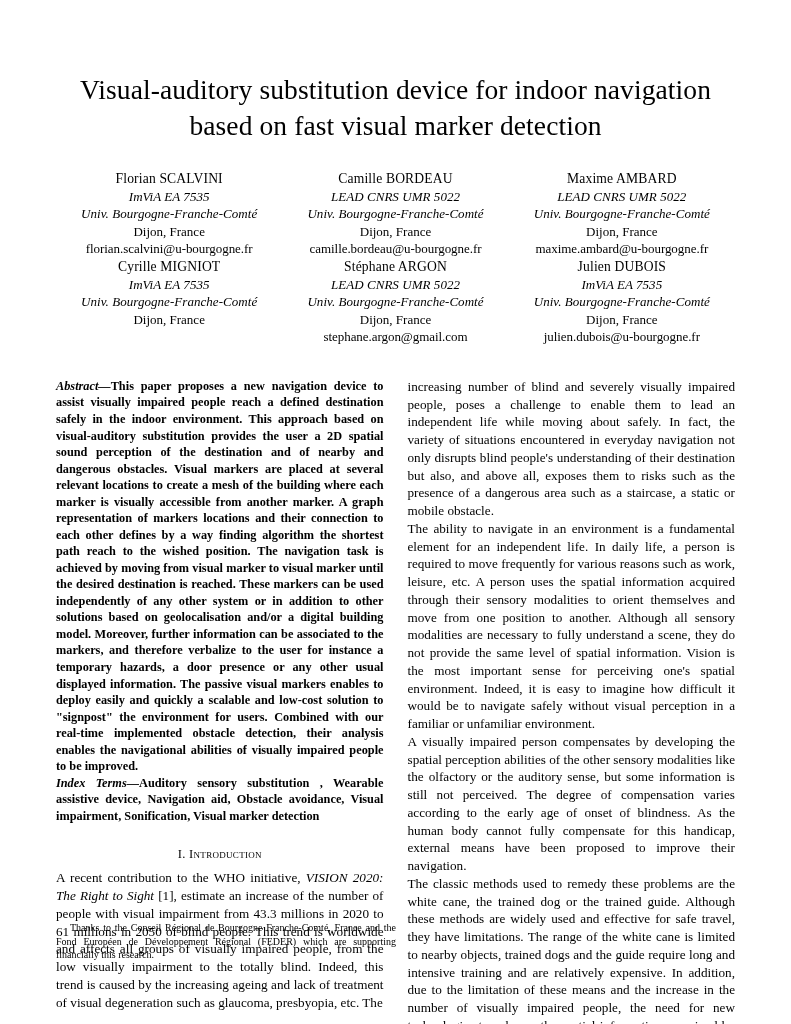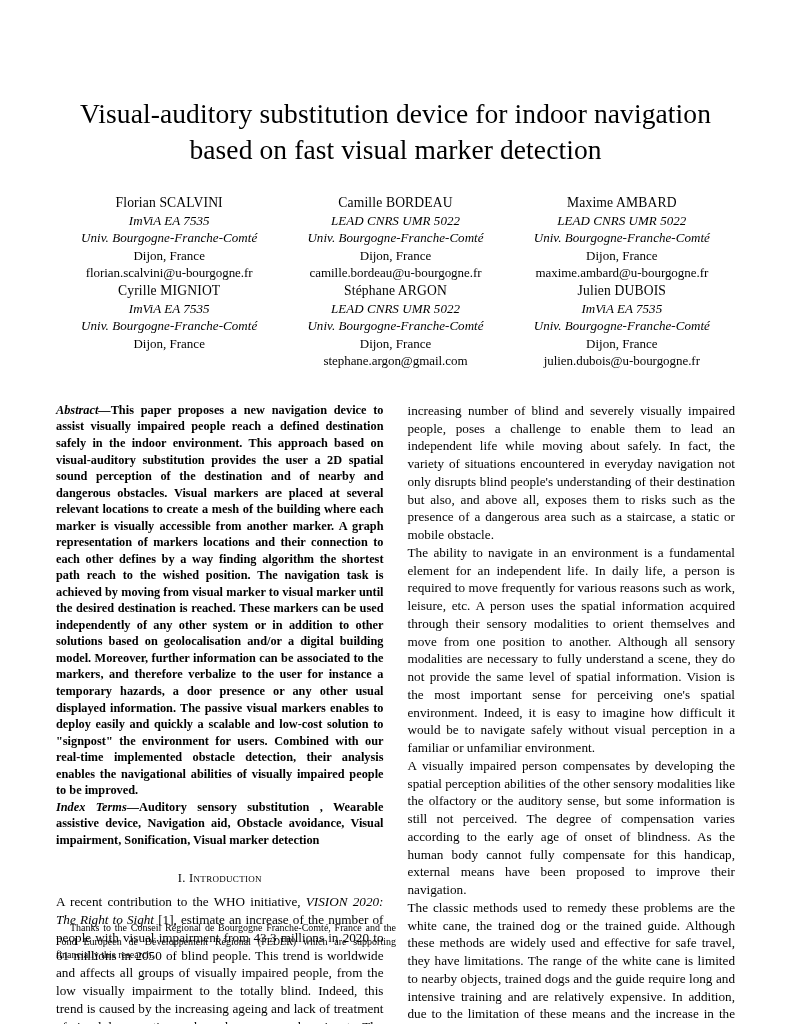--- a/index.html
+++ b/index.html
@@ -12,21 +12,21 @@
     height: 1024px;
     overflow: hidden;
     font-family: "Liberation Serif", "DejaVu Serif", serif;
     color: #000000;
   }
   .page {
     position: relative;
     width: 791px;
     height: 1024px;
     box-sizing: border-box;
-    padding: 86px 56px 20px 56px;
+    padding: 62px 56px 20px 56px;
   }
 
   
   .title {
     text-align: center;
     font-size: 27.5px;
     line-height: 1.30;
     font-weight: 400;
     letter-spacing: 0.1px;
     margin: 10px 12px 0 12px;

